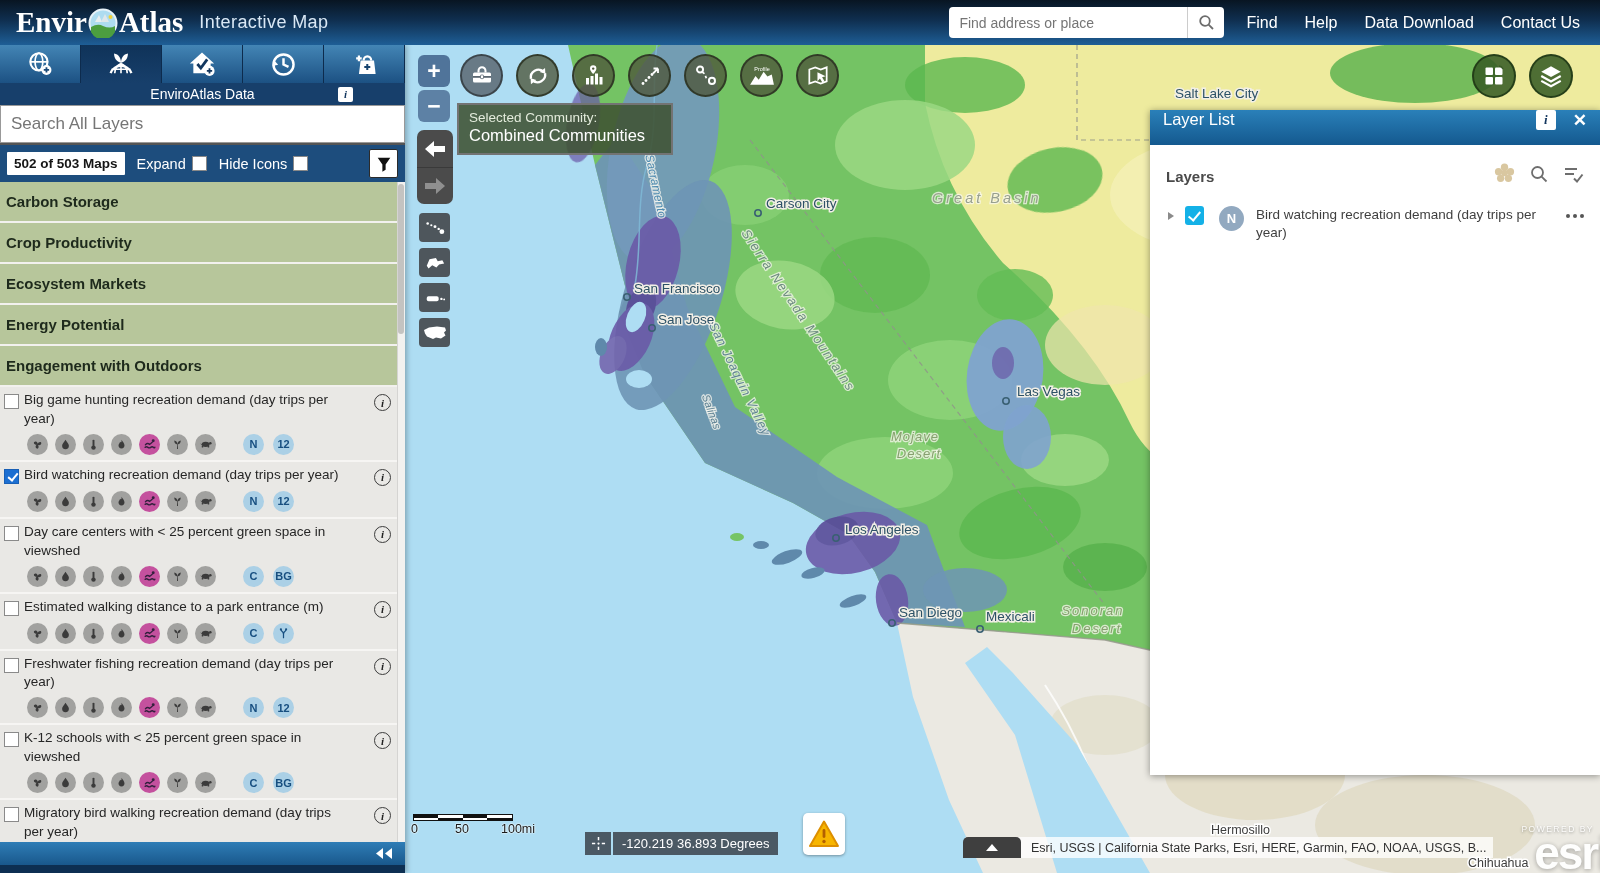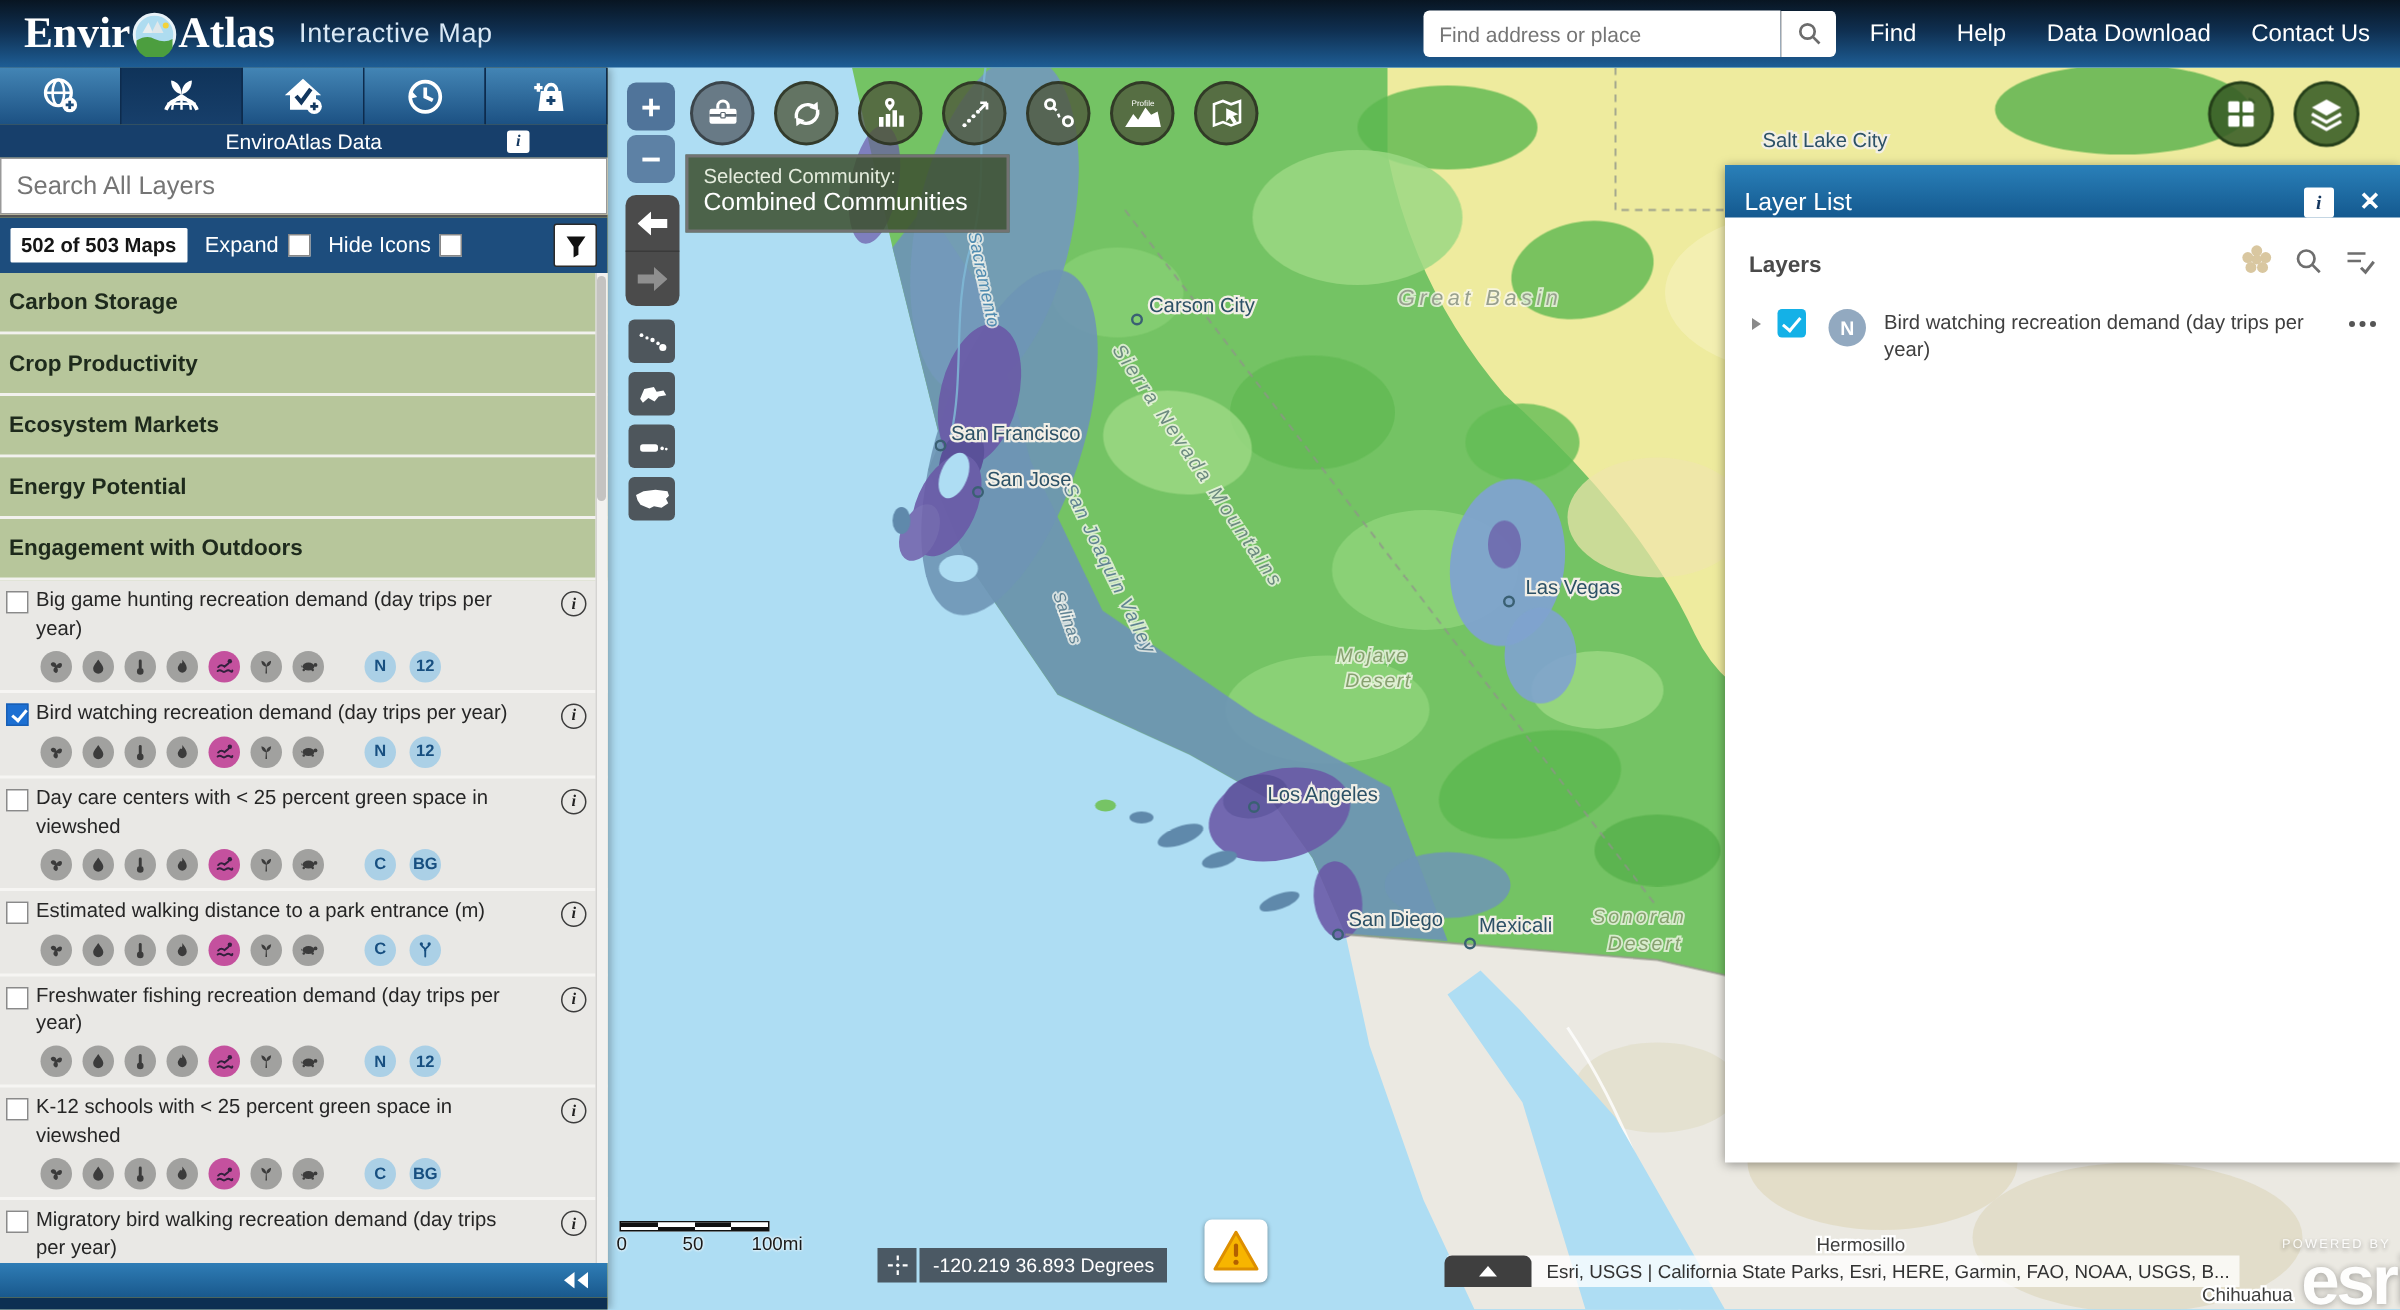--- a/index.html
+++ b/index.html
@@ -67,21 +67,21 @@
 .extent{position:absolute;left:14px;width:31px;height:29px;background:#4e565c;border-radius:4px;display:flex;align-items:center;justify-content:center;cursor:pointer;z-index:6}
 .tool{position:absolute;top:9px;width:43px;height:43px;border-radius:50%;background:rgba(78,86,58,.78);border:2px solid rgba(42,49,34,.85);display:flex;align-items:center;justify-content:center;cursor:pointer;z-index:6}
 .tool.bluegray{background:rgba(92,104,114,.85);border-color:rgba(55,63,70,.9)}
 .tooltip{position:absolute;left:52px;top:58px;width:216px;background:rgba(63,82,50,.88);border:2px solid #737373;color:#fff;padding:5px 10px 8px;z-index:7}
 .tt1{font-size:13.5px;color:#e4ecdd}
 .tt2{font-size:16.5px;margin-top:1px}
 .gbtn{position:absolute;top:9px;width:44px;height:44px;border-radius:50%;background:rgba(56,92,38,.88);border:2px solid rgba(33,58,22,.9);display:flex;align-items:center;justify-content:center;cursor:pointer;z-index:6}
 
 
 .panel{position:absolute;left:745px;top:65px;width:450px;height:665px;background:#fff;box-shadow:0 1px 7px rgba(0,0,0,.4);z-index:20;display:flex;flex-direction:column}
-.phead{height:35px;background:linear-gradient(180deg,#2a80b9,#14598f);display:flex;align-items:flex-end;color:#fff;font-size:16.5px;padding:0 13px;flex:none}
+.phead{height:35px;background:linear-gradient(180deg,#2a80b9,#14598f);display:flex;align-items:flex-start;color:#fff;font-size:16.5px;padding:0 13px;flex:none}
 .phead .psq{margin-left:auto;width:20px;height:20px;background:#fff;color:#14375f;display:flex;align-items:center;justify-content:center;border-radius:2px;font:italic bold 13px "Liberation Serif",serif;cursor:pointer}
 .phead .psq::after{content:"i"}
 .phead .px{margin-left:17px;font-size:17px;font-weight:bold;cursor:pointer}
 .phead .px::after{content:"✕"}
 .pbody{padding:17px 16px}
 .prow1{display:flex;align-items:flex-end}
 .ptl{font-size:15px;font-weight:bold;color:#4a4a4a}
 .picons{margin-left:auto;display:flex;align-items:center;gap:13px}
 .pitem{display:flex;margin-top:21px;align-items:flex-start}
 .tri{width:0;height:0;border-left:6px solid #8a8a8a;border-top:4.5px solid transparent;border-bottom:4.5px solid transparent;margin:6px 8px 0 2px;cursor:pointer}

